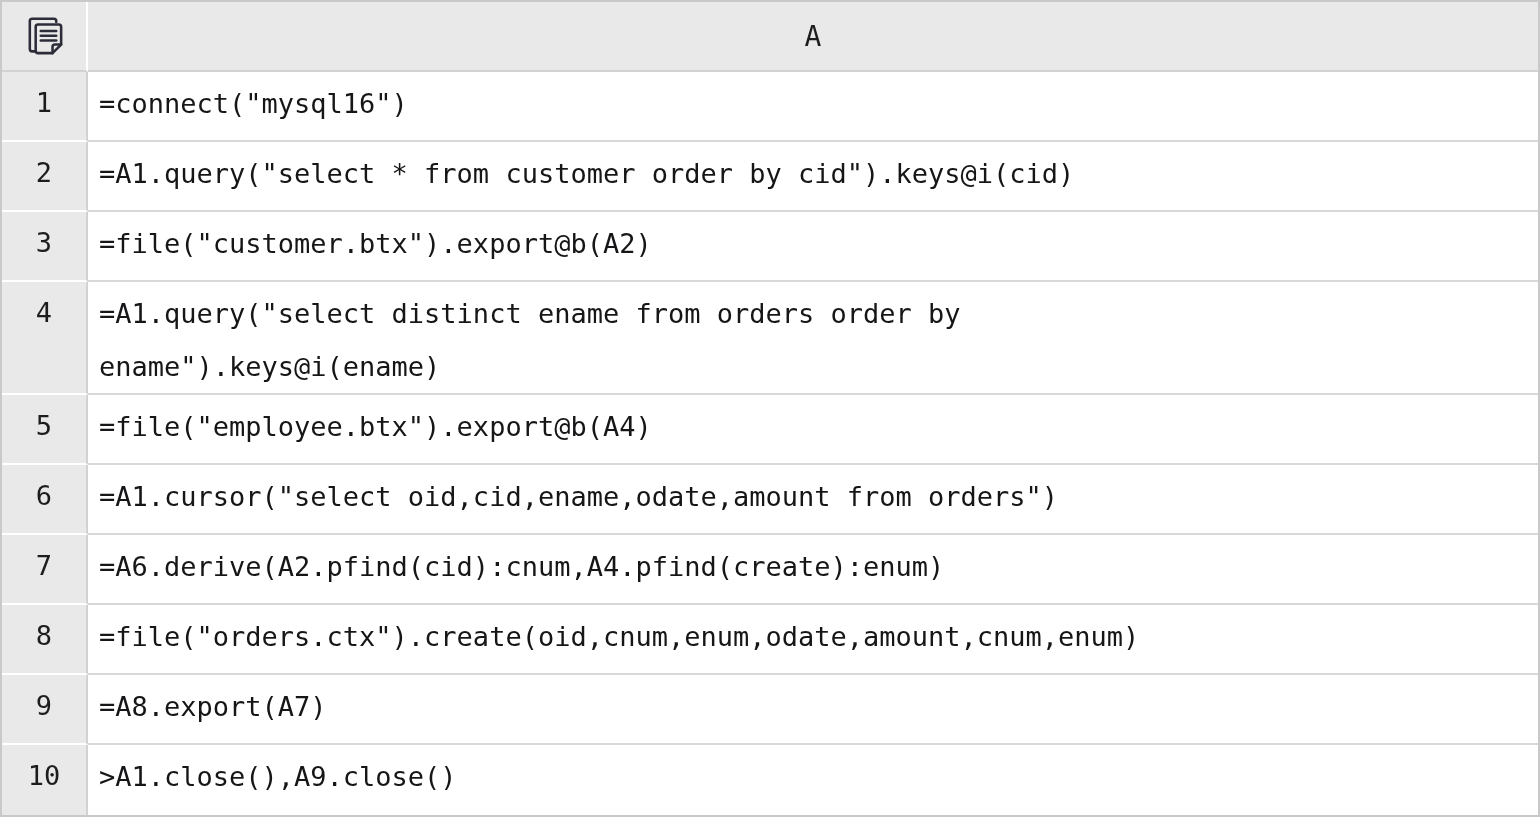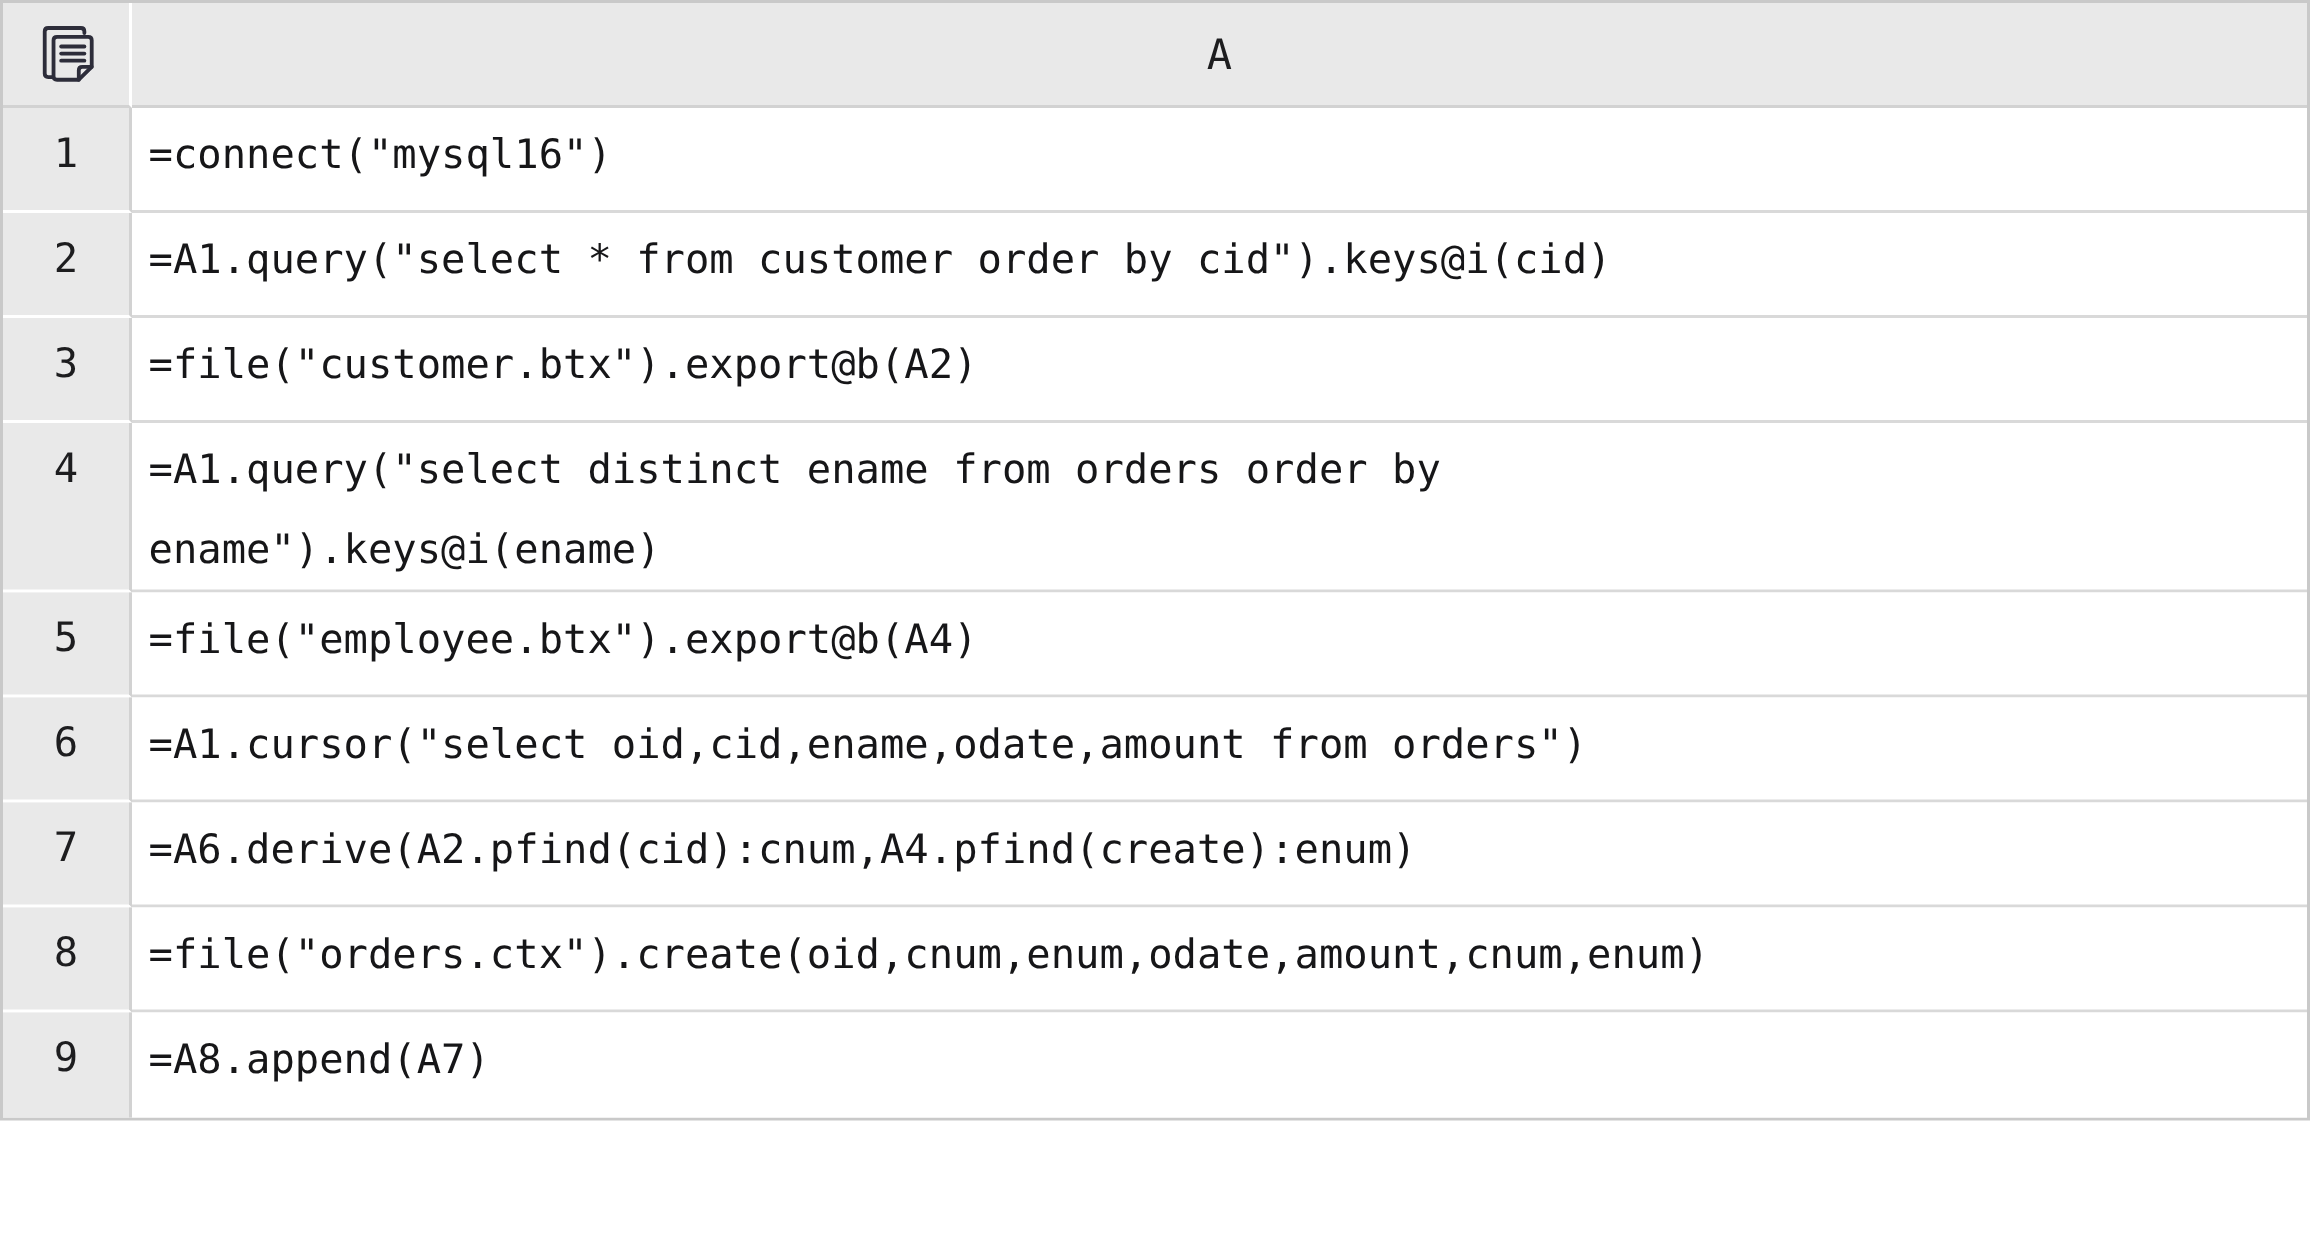--- a/index.html
+++ b/index.html
@@ -129,17 +129,21 @@
     <tr class="grid-row">
       <th class="rowhead">7</th>
       <td class="cell">=A6.derive(A2.pfind(cid):cnum,A4.pfind(create):enum)</td>
     </tr>
     <tr class="grid-row">
       <th class="rowhead">8</th>
       <td class="cell">=file("orders.ctx").create(oid,cnum,enum,odate,amount,cnum,enum)</td>
     </tr>
     <tr class="grid-row">
       <th class="rowhead">9</th>
-      <td class="cell">=A8.append(A7)</td>
+      <td class="cell">=A8.export(A7)</td>
+    </tr>
+    <tr class="grid-row">
+      <th class="rowhead">10</th>
+      <td class="cell">&gt;A1.close(),A9.close()</td>
     </tr>
   </tbody>
 </table>
 </div>
 
 </body></html>

